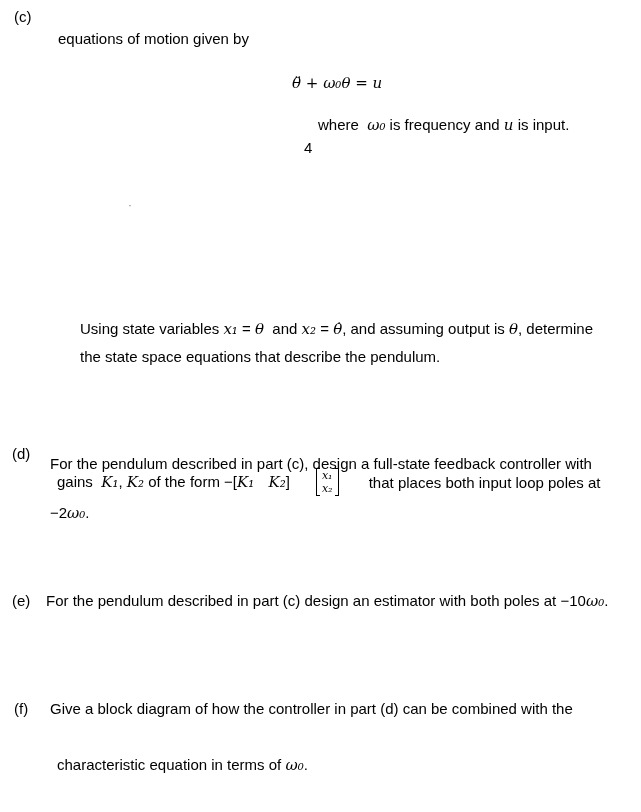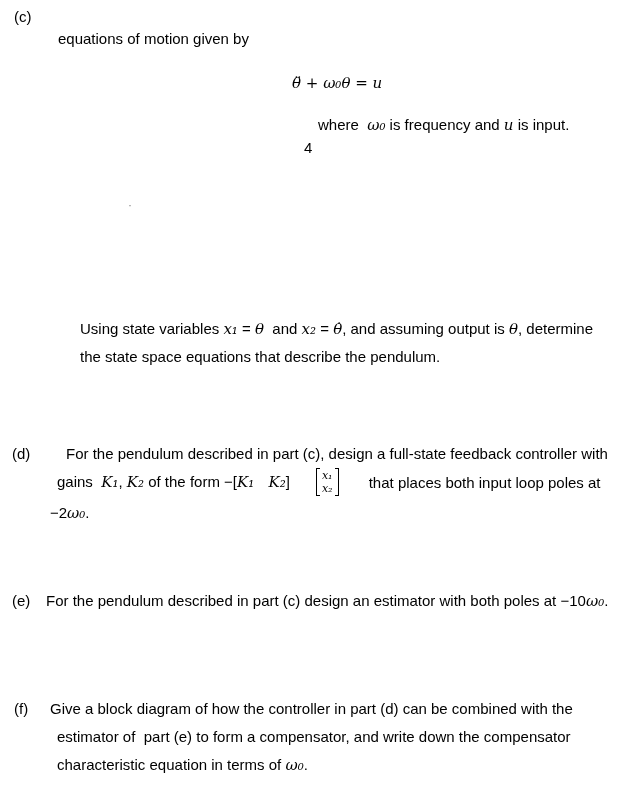--- a/index.html
+++ b/index.html
@@ -72,21 +72,21 @@
   <div class="abs line" style="left:318px; top:114px;"><span>where  </span><span class="math">ω₀</span><span> is frequency and </span><span class="math">u</span><span> is input.</span></div>
 
   <span class="abs label" style="left:304px; top:137px;">4</span>
 
   <span class="abs stray" style="left:128px; top:198px;">·</span>
 
   <div class="abs line" style="left:80px; top:318px;"><span>Using state variables </span><span class="math">x₁</span><span> = </span><span class="math">θ</span><span>  and </span><span class="math">x₂</span><span> = </span><span class="math">θ̇</span><span>, and assuming output is </span><span class="math">θ</span><span>, determine</span></div>
   <div class="abs line" style="left:80px; top:346px;"><span>the state space equations that describe the pendulum.</span></div>
 
   <span class="abs label" style="left:12px; top:443px;">(d)</span>
-  <div class="abs line" style="left:50px; top:443px;margin-left:16px;"><span>For the pendulum described in part (c), design a full-state feedback controller with</span></div>
+  <div class="abs line" style="left:50px; top:453px;"><span>For the pendulum described in part (c), design a full-state feedback controller with</span></div>
 
   <div class="abs flexline" style="left:57px; top:464px; height:36px;gap:24px;">
     <span><span>gains  </span><span class="math">K₁</span><span>, </span><span class="math">K₂</span><span> of the form −[</span><span class="math">K₁   K₂</span><span>]</span></span>
     <span class="colvec">
       <span class="bracket left"></span>
       <span class="vec-rows">
         <span class="math">x₁</span>
         <span class="math">x₂</span>
       </span>
       <span class="bracket right"></span>
@@ -94,16 +94,15 @@
     <span><span> that places both input loop poles at</span></span>
   </div>
 
   <div class="abs line" style="left:50px; top:502px;"><span>−2</span><span class="math">ω₀</span><span>.</span></div>
 
   <span class="abs label" style="left:12px; top:590px;">(e)</span>
   <div class="abs line" style="left:46px; top:590px;"><span>For the pendulum described in part (c) design an estimator with both poles at </span><span>−10</span><span class="math">ω₀</span><span>.</span></div>
 
   <span class="abs label" style="left:14px; top:698px;">(f)</span>
   <div class="abs line" style="left:50px; top:698px;"><span>Give a block diagram of how the controller in part (d) can be combined with the</span></div>
-  <div class="abs line" style="left:57px; top:726px;"><span>estimator of  part (e) to form a compensator, and write down the compensator</span></div>
   <div class="abs line" style="left:57px; top:754px;"><span>characteristic equation in terms of </span><span class="math">ω₀</span><span>.</span></div>
 
 </div>
 
 </body></html>

